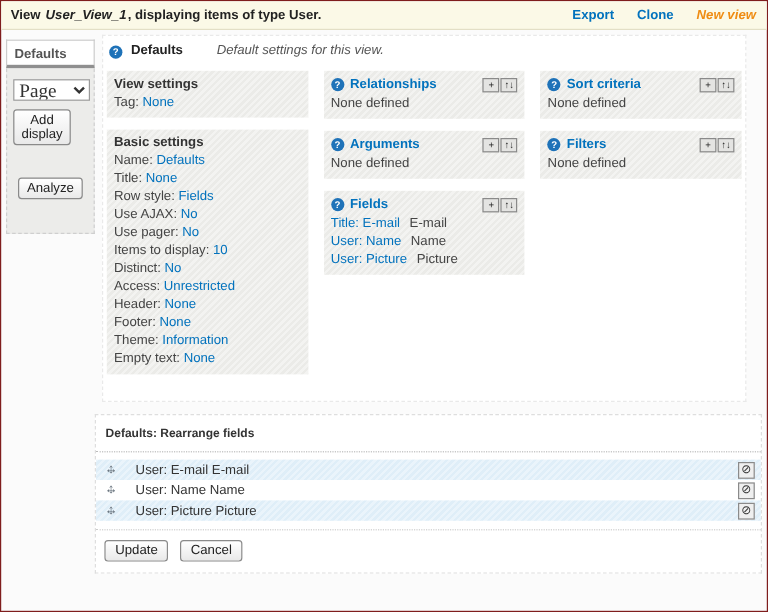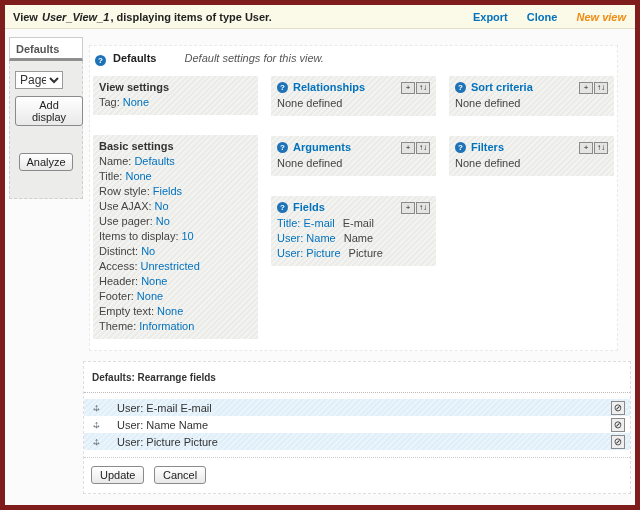--- a/index.html
+++ b/index.html
@@ -4,90 +4,90 @@
 <style>
   * { box-sizing: border-box; }
   html,body { margin:0; padding:0; }
   body {
     width:640px; height:510px;
     font-family:"Liberation Sans", sans-serif;
     background:#ffffff;
   }
   .page {
     width:640px; height:510px;
-    border:5px solid #7f1d1d;
+    border:1px solid #7f1d1d;
     background:#fbfbfb;
     position:relative;
     overflow:hidden;
   }
   
   .topbar {
     height:24px;
     background:#fbf9e7;
     border-bottom:1px solid #e3dfc6;
     display:flex; justify-content:space-between; align-items:center;
     padding:0 9px 0 8px;
     font-size:11px; font-weight:bold; color:#222;
   }
   .topbar .view-name { font-style:italic; margin:0 1px; }
   .topbar-links a { text-decoration:none; margin-left:16px; font-weight:bold; }
   .link-blue { color:#0272bd; }
   .link-orange { color:#ef8c13; font-style:italic; }
   
-  .ui { position:relative; padding-top:16px; }
+  .ui { position:relative; padding-top:4px; }
   
   .sidebar { position:absolute; left:4px; top:8px; width:74px; }
   .tab {
     border:1px solid #cccccc;
     border-bottom:3px solid #8f8f8f;
     background:#ffffff;
     color:#555; font-weight:bold; font-size:11px;
     padding:5px 6px 3px;
     cursor:pointer;
   }
   .sidebar-panel {
     border:1px dashed #cfcfcf; border-top:none;
     background:#ececea;
     padding:9px 3px 10px;
     height:138px;
   }
   .display-select {
-    width:48px; height:18px;
-    font-family:Liberation Sans, sans-serif; font-size:12px;
+    width:64px; height:18px;
+    font-family:Liberation Serif, serif; font-size:16px;
     border:1px solid #9a9a9a; background:#fff; color:#333;
     margin:0 0 7px 2px;
   }
   .btn {
     font-family:"Liberation Sans",sans-serif;
     font-size:11px; color:#222;
     border:1px solid #8a8a8a; border-radius:3px;
     background:linear-gradient(#ffffff,#e9e9e9);
     padding:2px 6px; cursor:pointer;
   }
-  .add-display-btn { display:block; margin-left:2px; width:68px; }
+  .add-display-btn { display:block; margin-left:2px; width:48px; }
   .analyze-btn { display:block; margin:27px auto 4px; }
   
   .display-area {
     margin-left:84px; margin-right:17px;
     border:1px dashed #e9e9e9;
     background:#fff;
     padding:5px 3px 8px;
     min-height:306px;
   }
   .display-header { font-size:11px; margin:1px 2px 10px; color:#222; }
   .display-header b { margin-left:4px; }
   .display-header .desc { font-style:italic; color:#555; font-weight:normal; margin-left:25px; }
   .help-icon {
     display:inline-block; width:11px; height:11px;
     background:#1e72b8; color:#fff; border-radius:50%;
     font-size:8px; font-weight:bold; line-height:11px; text-align:center;
     vertical-align:-1px; cursor:pointer;
   }
   .cols { display:flex; gap:13px; align-items:flex-start; }
-  .col { flex:1; display:flex; flex-direction:column; gap:20px; min-width:0; }
+  .col { flex:1; display:flex; flex-direction:column; gap:10px; min-width:0; }
   .box {
     background:repeating-linear-gradient(135deg,#f3f3f1 0px,#f3f3f1 2px,#ebebe8 2px,#ebebe8 4px);
     padding:4px 6px 5px;
     font-size:11px; color:#444; line-height:15px;
   }
   .box-title-plain { font-weight:bold; color:#333; }
   .box-head { display:flex; align-items:center; margin-bottom:1px; }
   .box-title-link { color:#0272bd; font-weight:bold; text-decoration:none; margin-left:5px; }
   .mini-btns { margin-left:auto; display:flex; }
   .mini-btn {
@@ -194,22 +194,22 @@
             <div class="srow"><span class="slabel">Name:</span><a href="#" class="val">Defaults</a></div>
             <div class="srow"><span class="slabel">Title:</span><a href="#" class="val">None</a></div>
             <div class="srow"><span class="slabel">Row style:</span><a href="#" class="val">Fields</a></div>
             <div class="srow"><span class="slabel">Use AJAX:</span><a href="#" class="val">No</a></div>
             <div class="srow"><span class="slabel">Use pager:</span><a href="#" class="val">No</a></div>
             <div class="srow"><span class="slabel">Items to display:</span><a href="#" class="val">10</a></div>
             <div class="srow"><span class="slabel">Distinct:</span><a href="#" class="val">No</a></div>
             <div class="srow"><span class="slabel">Access:</span><a href="#" class="val">Unrestricted</a></div>
             <div class="srow"><span class="slabel">Header:</span><a href="#" class="val">None</a></div>
             <div class="srow"><span class="slabel">Footer:</span><a href="#" class="val">None</a></div>
+            <div class="srow"><span class="slabel">Theme:</span><a href="#" class="val">Information</a></div>
             <div class="srow"><span class="slabel">Empty text:</span><a href="#" class="val">None</a></div>
-            <div class="srow"><span class="slabel">Theme:</span><a href="#" class="val">Information</a></div>
           </div>
         </div>
 
         <div class="col">
           <div class="box">
             <div class="box-head">
               <span class="help-icon">?</span>
               <a href="#" class="box-title-link">Relationships</a>
               <span class="mini-btns">
                 <span class="mini-btn">+</span>

